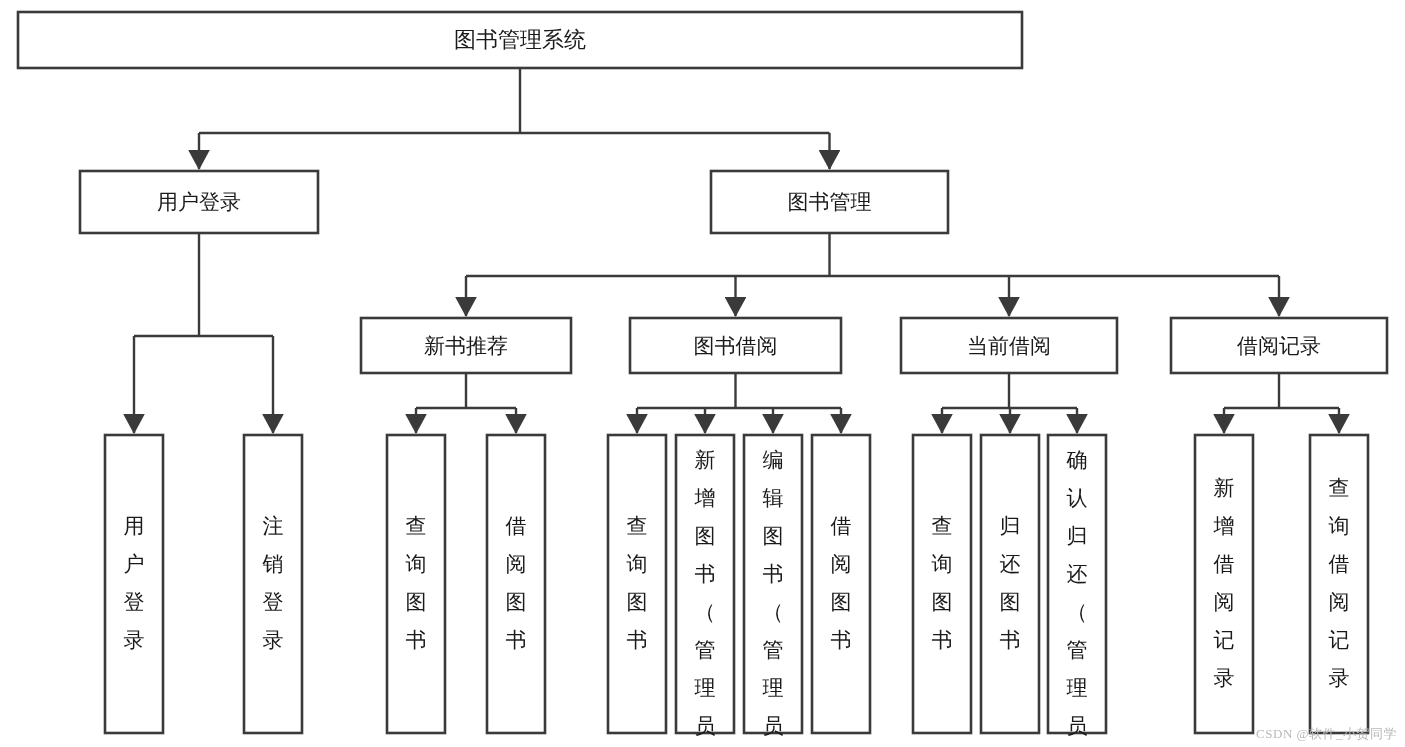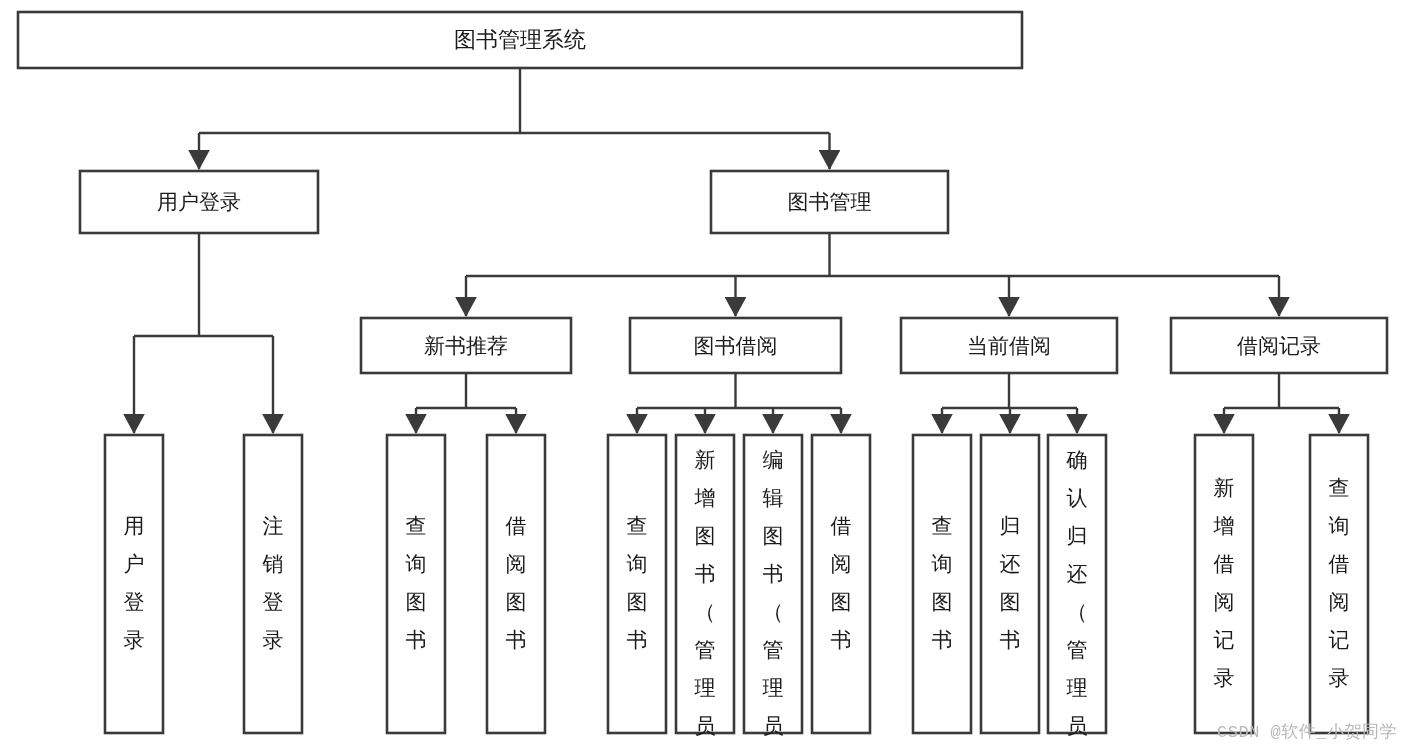--- a/index.html
+++ b/index.html
@@ -47,22 +47,22 @@
     stroke-width: 2.4;
     fill: none;
   }
   .arrow-head {
     fill: #3a3a3a;
   }
   .watermark {
     position: absolute;
     right: 8px;
     bottom: 4px;
-    font-family: Liberation Mono, monospace;
-    font-size: 17px;
+    font-family: Liberation Serif, serif;
+    font-size: 13px;
     color: #b8b8b8;
     letter-spacing: 0.5px;
     white-space: nowrap;
     user-select: none;
   }
 </style>
 </head>
 <body>
 
 <svg id="diagram" viewBox="0 0 1405 747">

